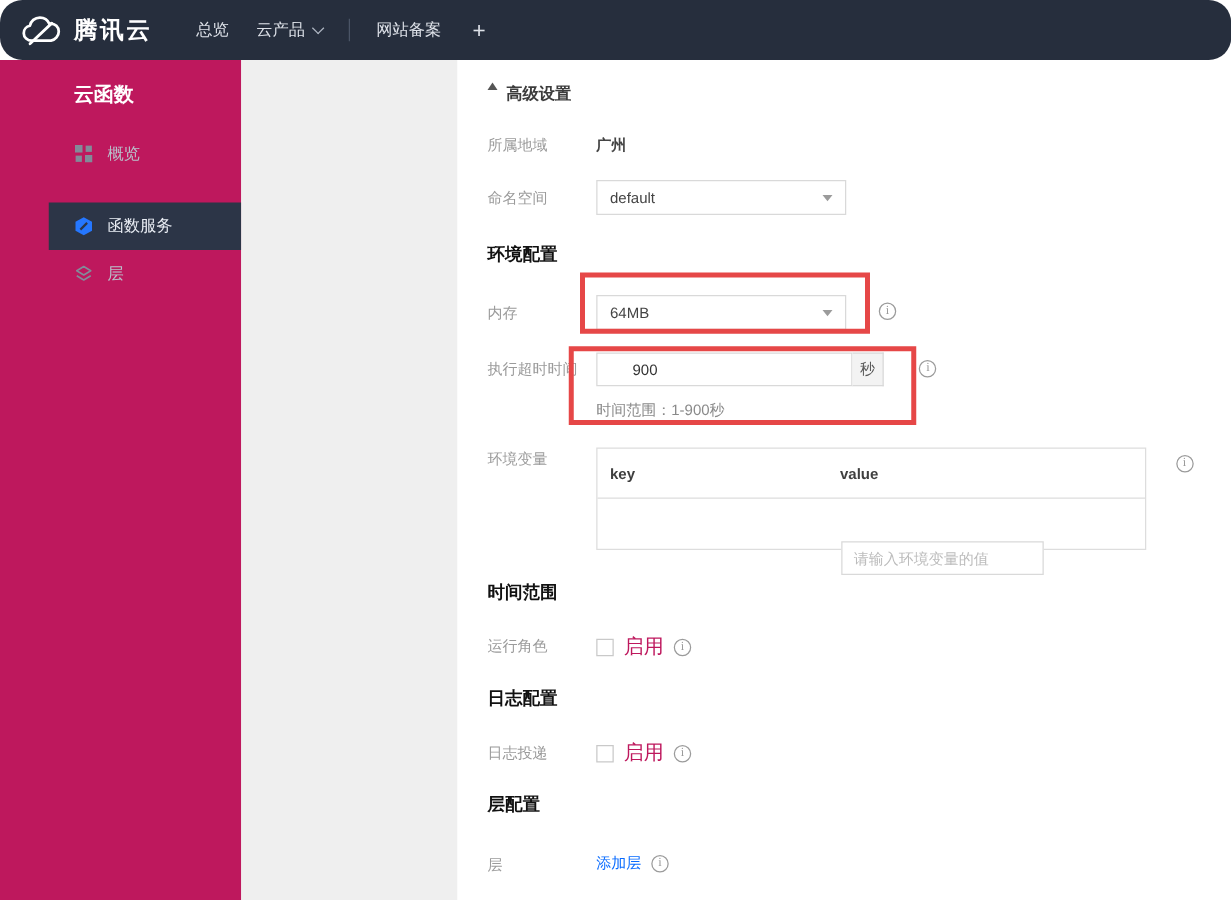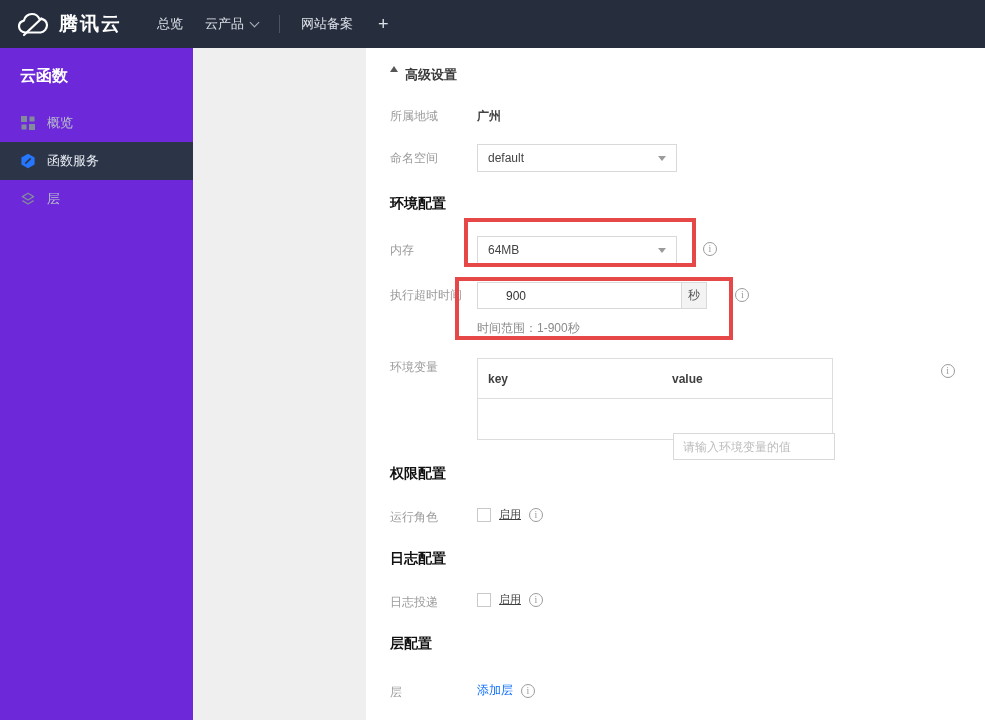--- a/index.html
+++ b/index.html
@@ -4,21 +4,21 @@
 <style>
   * { margin:0; padding:0; box-sizing:border-box; }
   html,body { background:#fff; }
   #app {
     position:relative; width:985px; height:720px; overflow:hidden;
     font-family:"Liberation Sans","DejaVu Sans",sans-serif;
     background:#fff; font-size:12px; color:#444;
   }
   
   .navbar { position:absolute; left:0; top:0; width:985px; height:48px;
-    display:flex; align-items:center; padding-left:16px; }
+    display:flex; align-items:center; padding-left:16px;border-radius:18px; }
   .brand { display:flex; align-items:center; gap:9px; cursor:pointer; }
   .brand-text { color:#fff; font-size:19px; font-weight:bold; letter-spacing:2px; }
   .nav-items { display:flex; align-items:center; margin-left:24px; height:52px; }
   .nav-item { color:#dde1e8; font-size:13px; padding:0 11px; height:48px;
     display:flex; align-items:center; gap:7px; cursor:pointer; }
   .nav-divider { width:1px; height:18px; background:#4a5466; margin:0 10px; }
   .nav-plus { color:#dde1e8; font-size:18px; padding:0 14px; height:48px;
     display:flex; align-items:center; cursor:pointer; }
   .chevron-down { width:7px; height:7px; border-right:1.5px solid #aeb6c2;
     border-bottom:1.5px solid #aeb6c2; transform:rotate(45deg); margin-top:-4px; }
@@ -54,29 +54,29 @@
   .input-suffix { width:25px; height:27px; border:1px solid #d9d9d9; border-left:none;
     background:#f3f3f3; display:flex; align-items:center; justify-content:center;
     color:#555; font-size:12px; }
   .hint-text { color:#8a8a8a; font-size:12px; }
   .info-icon { display:inline-block; width:14px; height:14px; border:1px solid #9b9b9b;
     border-radius:50%; position:relative; cursor:pointer; flex:0 0 auto; }
   .info-icon::after { content:"i"; position:absolute; top:50%; left:50%;
     transform:translate(-50%,-54%); font-size:10px; color:#9b9b9b;
     font-family:"Liberation Serif","DejaVu Serif",serif; }
   .red-box { position:absolute; border:4px solid #e64747; pointer-events:none; }
-  .env-table { position:absolute; width:356px; height:82px; border:1px solid #ddd; background:#fff; }
+  .env-table { position:absolute; width:440px; height:82px; border:1px solid #ddd; background:#fff; }
   .env-thead { display:flex; height:40px; align-items:center; border-bottom:1px solid #ddd; }
   .env-th { font-size:12px; font-weight:bold; color:#3f3f3f; }
   .env-th.key { padding-left:10px; width:194px; }
   .env-tbody { position:relative; height:41px; }
   .env-tbody .text-input { position:absolute; top:6px; width:162px; }
   .checkbox { width:14px; height:14px; border:1px solid #c9c9c9; background:#fff; cursor:pointer; }
   .check-row { display:flex; align-items:center; gap:8px; }
-  .enable-label { color:#404040; font-size:11px; cursor:pointer;text-decoration:underline; }
+  .enable-label { color:#be185d; font-size:16px; cursor:pointer; }
   .link { font-size:12px; color:#0a6cff; cursor:pointer; text-decoration:none; }
 </style>
 </head>
 <body>
 
 <div id="app">
 
   <div class="navbar" style="background: rgb(38, 46, 61);">
     <div class="brand">
       <span style="display:flex;">
@@ -96,35 +96,35 @@
         <span class="chevron-down"></span>
       </div>
       <div class="nav-divider"></div>
       <div class="nav-item">
         <span>网站备案</span>
       </div>
       <div class="nav-plus">+</div>
     </div>
   </div>
 
-  <div class="sidebar" style="background: #6d28d9;">
+  <div class="sidebar" style="background: #be185d; padding-left: 39px;">
     <div class="sidebar-title">云函数</div>
     <div class="menu">
       <div class="menu-item">
         <span class="menu-icon">
           <svg width="14" height="14" viewBox="0 0 14 14" fill="#828b99">
             <rect x="0" y="0" width="6" height="6"></rect>
               <rect x="8.5" y="0.5" width="5" height="5"></rect>
             <rect x="0.5" y="8.5" width="5" height="5"></rect>
               <rect x="8" y="8" width="6" height="6"></rect>
           </svg>
         </span>
         <span>概览</span>
       </div>
-      <div class="menu-item active" style="background: rgb(44, 53, 71);">
+      <div class="menu-item active" style="background: rgb(44, 53, 71); margin-top: 20px;">
         <span class="menu-icon">
           <svg width="16" height="16" viewBox="0 0 16 16">
             <polygon points="8,0.8 14.6,4.4 14.6,11.6 8,15.2 1.4,11.6 1.4,4.4" fill="#2577ff"></polygon>
             <line x1="5.3" y1="10.7" x2="10.7" y2="5.3" stroke="#2c3547" stroke-width="1.7"></line>
           </svg>
         </span>
         <span>函数服务</span>
       </div>
       <div class="menu-item">
         <span class="menu-icon">
@@ -190,21 +190,21 @@
         <span class="env-th key">key</span>
         <span class="env-th">value</span>
       </div>
       <div class="env-tbody">
         <input class="text-input" style="left: 195px; margin-top: 28px;" type="text" placeholder="请输入环境变量的值">
       </div>
     </div>
     <span class="abs info-icon" style="left:540px; top:316px;"></span>
 
     
-    <div class="abs section-heading" style="left:24px; top:417px;">权限配置</div>
+    <div class="abs section-heading" style="left:24px; top:417px;">时间范围</div>
     <div class="abs field-label" style="left:24px; top:462px;">运行角色</div>
     <div class="abs check-row" style="left:111px; top:459px;">
       <span class="checkbox"></span>
       <span class="enable-label">启用</span>
       <span class="info-icon"></span>
     </div>
 
     
     <div class="abs section-heading" style="left:24px; top:502px;">日志配置</div>
     <div class="abs field-label" style="left:24px; top:547px;">日志投递</div>

